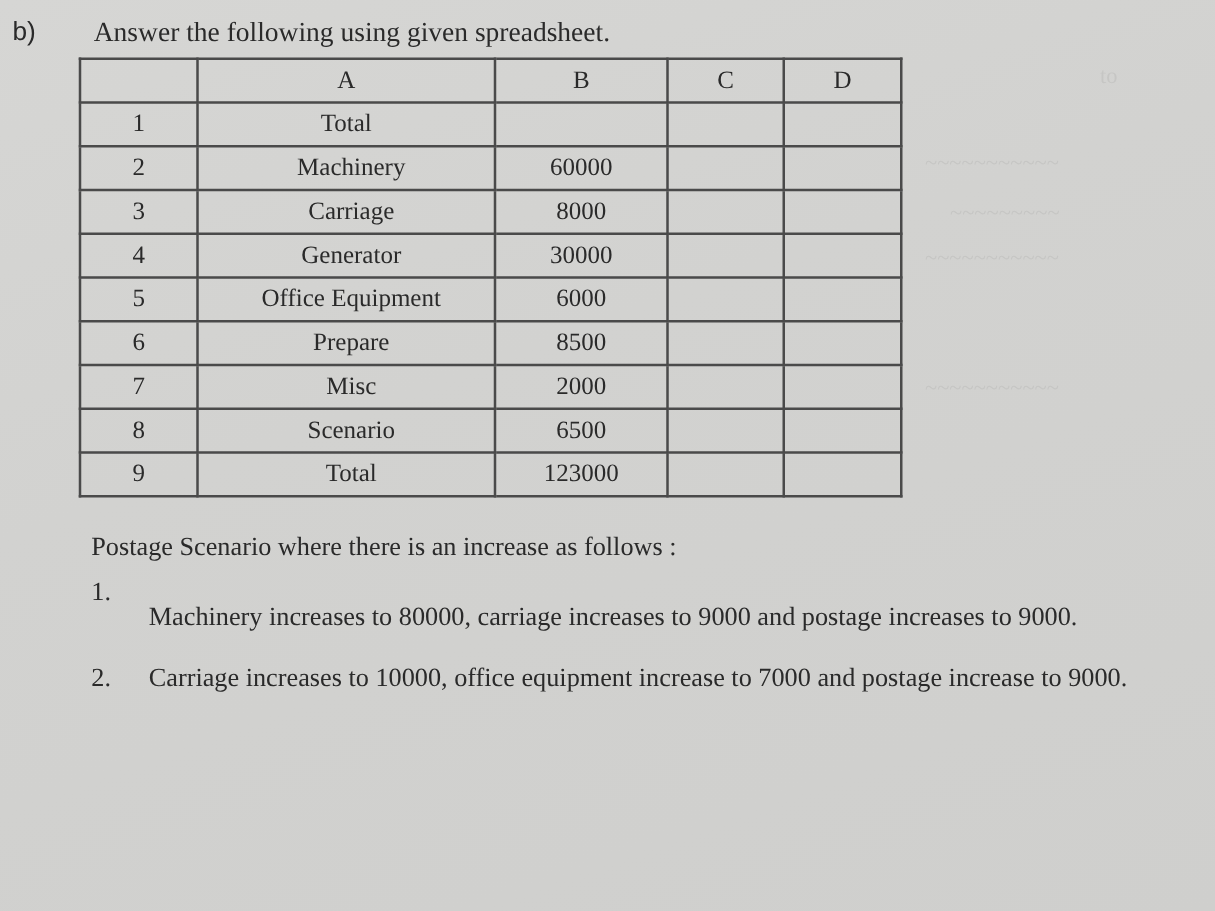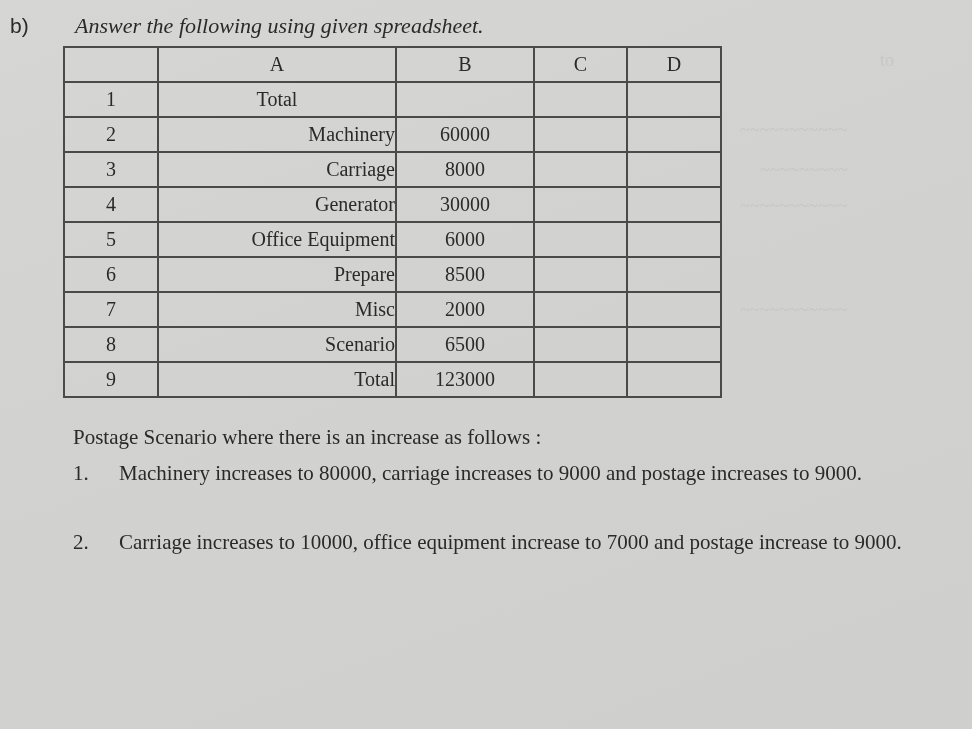--- a/index.html
+++ b/index.html
@@ -5,32 +5,32 @@
   html, body { margin:0; padding:0; }
   body {
     width:972px; height:729px; overflow:hidden;
     background: linear-gradient(160deg, #d6d6d4 0%, #d2d2d0 40%, #cfcfcd 100%);
     font-family: "Liberation Serif", "DejaVu Serif", serif;
     color:#2a2a2a;
     position:relative;
   }
   .ghost { position:absolute; color:#bdbdbb; font-size:18px; opacity:0.55; white-space:nowrap; }
   .qlabel { position:absolute; left:10px; top:14px; font-size:21px; font-family:"Liberation Sans", sans-serif; }
-  .qtitle { position:absolute; left:75px; top:13px; font-size:22px;font-style:italic; }
+  .qtitle { position:absolute; left:75px; top:13px; font-size:22px; }
   table.sheet {
     position:absolute; left:63px; top:46px;
     border-collapse:collapse;
     font-size:20px;
   }
   table.sheet td {
     border:2px solid #4a4a4a;
     height:33px; padding:0;
   }
   .c0 { width:92px; text-align:center; }
-  .c1 { width:228px; text-align:right; padding-left:8px !important; }
+  .c1 { width:228px; text-align:center; padding-left:8px !important; }
   .c1.center { text-align:center; padding-left:0 !important; }
   .c2 { width:136px; text-align:center; }
   .c3 { width:91px; text-align:center; }
   .c4 { width:92px; text-align:center; }
   .prepare { position:absolute; left:73px; top:425px; font-size:21px; }
   .item { position:absolute; font-size:21px; line-height:31px; }
   .item .num { position:absolute; left:0; top:0; }
   .item .txt { position:absolute; left:46px; top:0; width:840px; text-align:justify; }
 </style>
 </head>
@@ -117,19 +117,19 @@
     <td class="c3"></td>
     <td class="c4"></td>
   </tr>
 </tbody>
   </table>
 
 <div class="prepare">Postage Scenario where there is an increase as follows :</div>
 
 <div class="item" style="left:73px;top:458px;">
   <span class="num">1.</span>
-  <span class="txt" style="width:836px;">Machinery increases to 80000, carriage increases to 9000 and postage increases to 9000.</span>
+  <span class="txt" style="width:836px;margin-top:20px;">Machinery increases to 80000, carriage increases to 9000 and postage increases to 9000.</span>
 </div>
 
 <div class="item" style="left:73px;top:527px;">
   <span class="num">2.</span>
   <span class="txt" style="width:836px;">Carriage increases to 10000, office equipment increase to 7000 and postage increase to 9000.</span>
 </div>
 
 </body></html>

